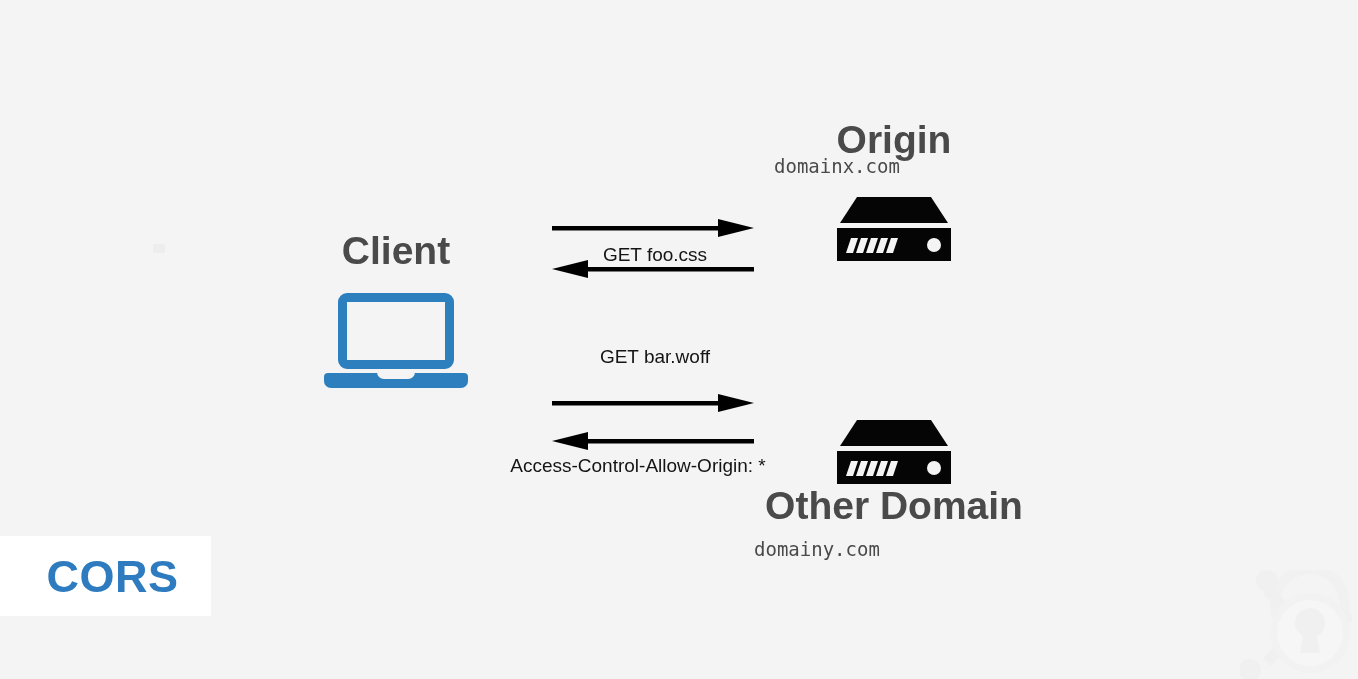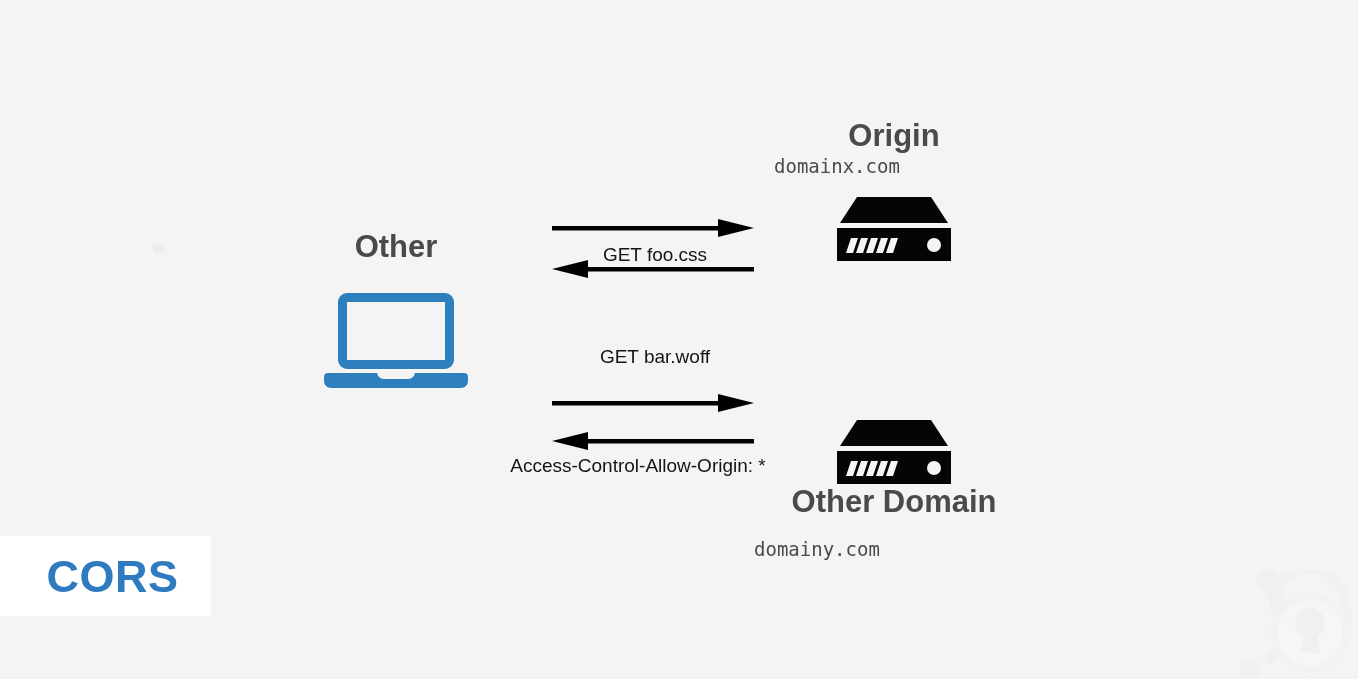--- a/index.html
+++ b/index.html
@@ -39,21 +39,21 @@
   #cors-badge-label {
     font-size: 45px;
     font-weight: bold;
     color: #2e7cbf;
     letter-spacing: 0.5px;
     line-height: 1;
   }
 
   
   .node-title {
-    font-size: 31px;
+    font-size: 39px;
     font-weight: bold;
     color: #4a4a4a;
     white-space: nowrap;
     line-height: 1.05;
     text-align: center;
   }
   .node-domain {
     font-family: "DejaVu Sans Mono", "Liberation Mono", monospace;
     font-size: 19px;
     color: #4a4a4a;
@@ -146,21 +146,21 @@
     border-radius: 2px;
   }
 </style>
 </head>
 <body>
 
 <div class="stage">
 
   <div class="abs" id="stray-artifact"></div>
 
-  <div class="abs node-title" id="client-title">Other</div>
+  <div class="abs node-title" id="client-title">Client</div>
 
   <div class="abs" id="client-laptop">
     <div class="laptop-lid"></div>
     <div class="laptop-base"></div>
     <div class="laptop-notch"></div>
   </div>
 
   <div class="abs node-title" id="origin-title">Origin</div>
   <div class="abs node-domain" id="origin-domain">domainx.com</div>
 

